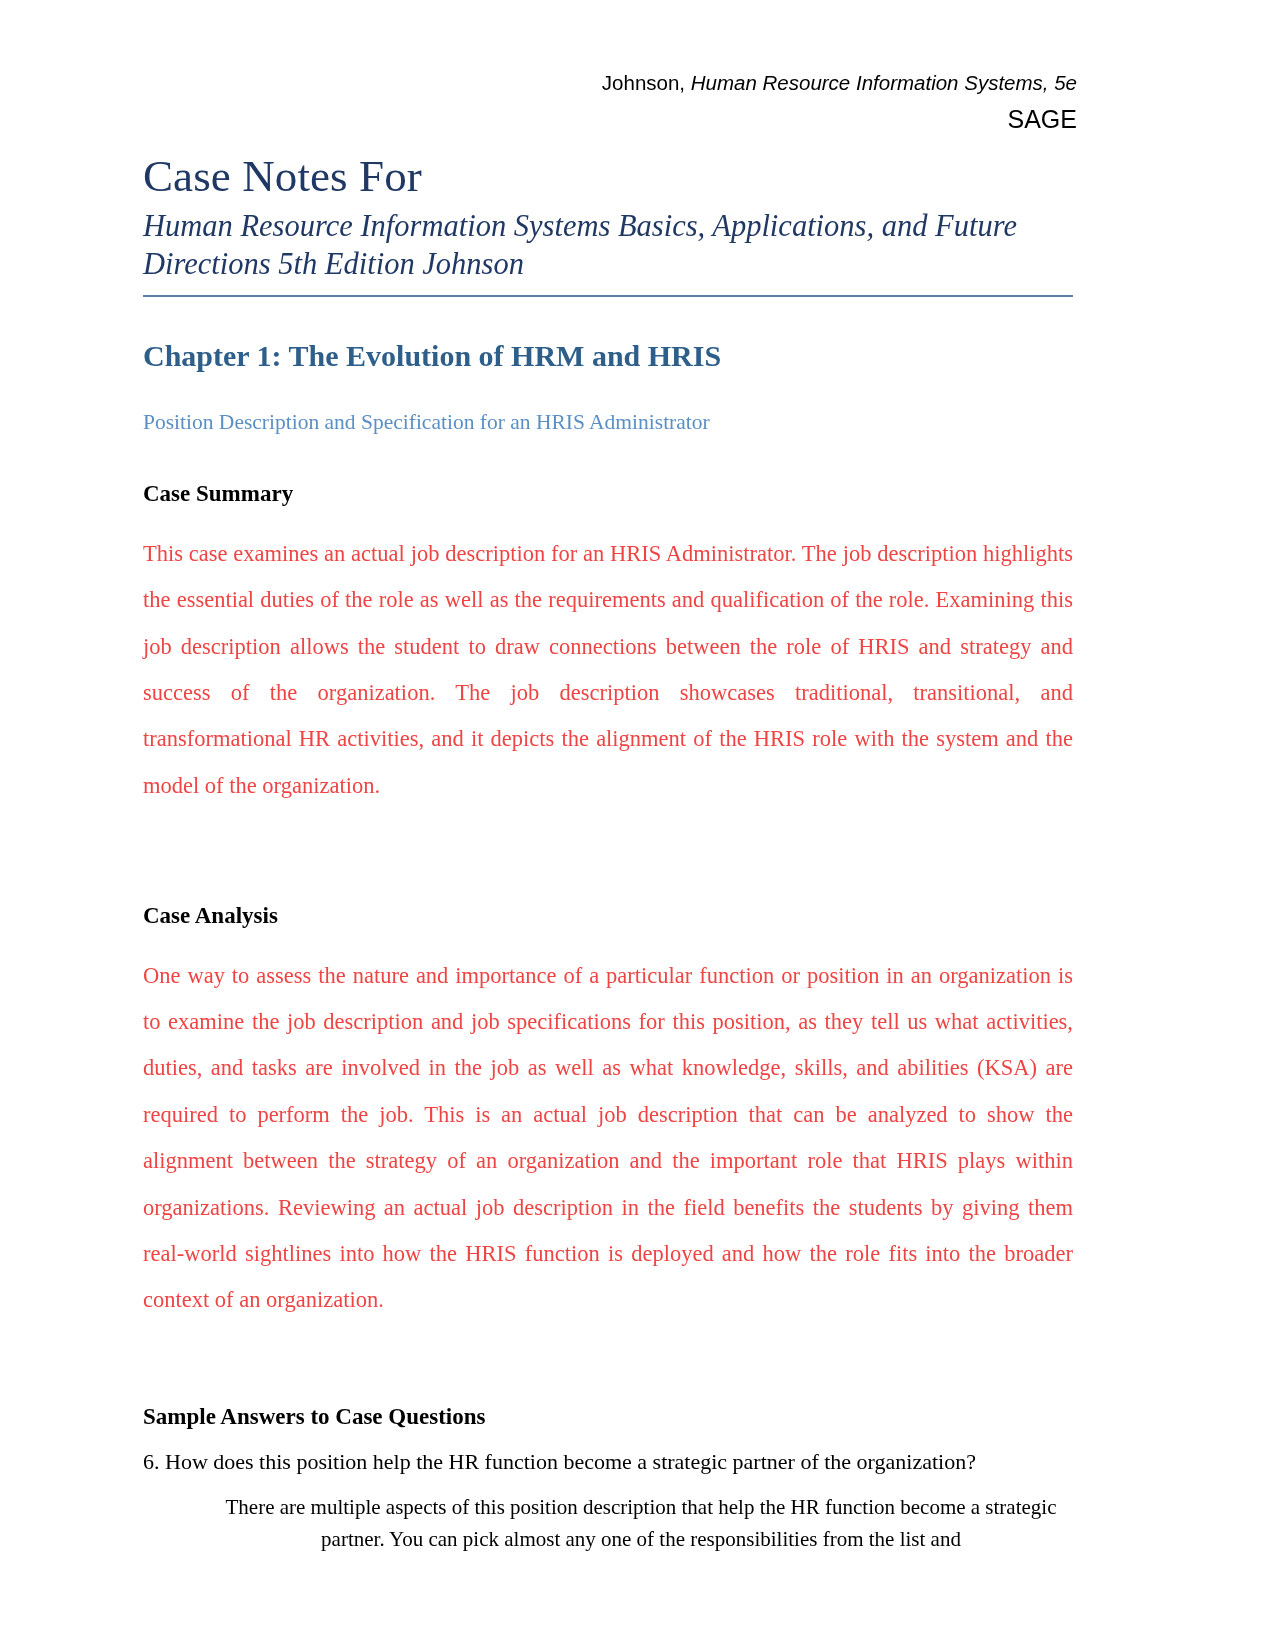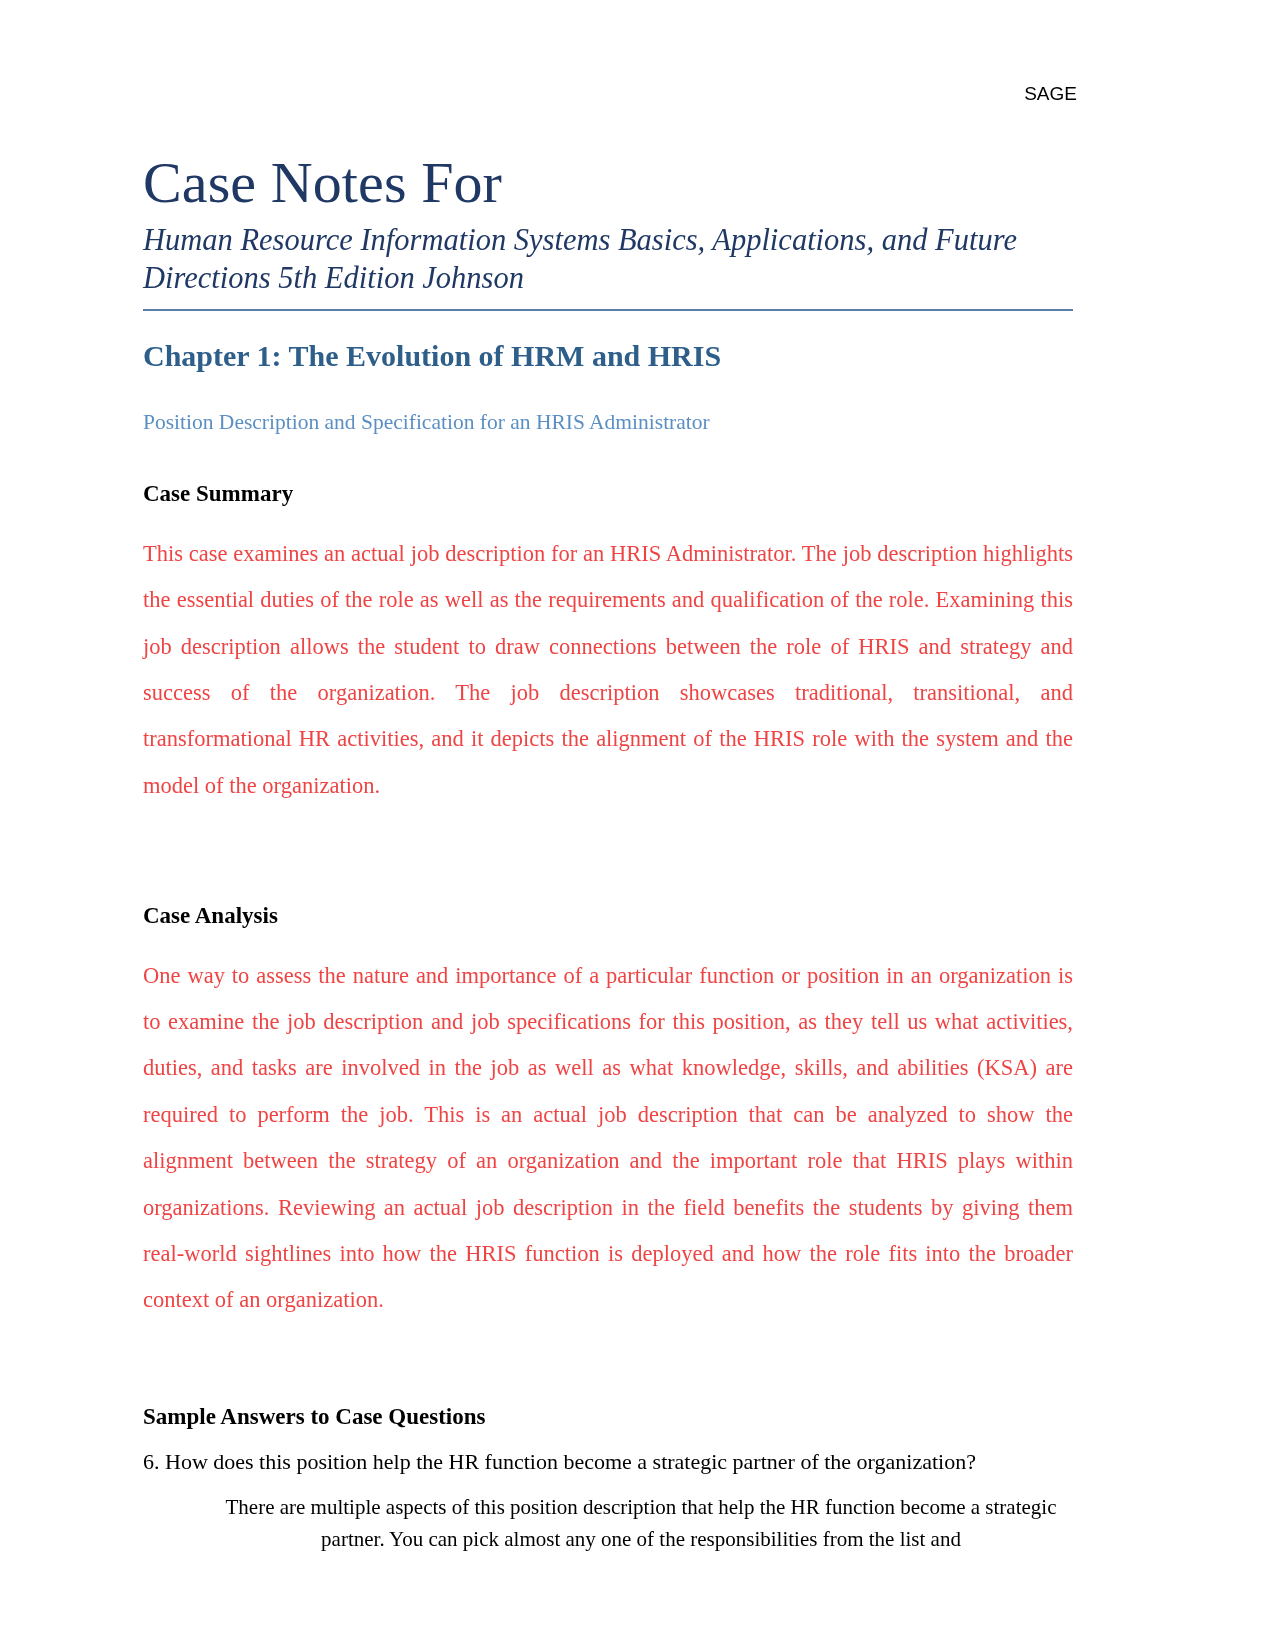--- a/index.html
+++ b/index.html
@@ -24,31 +24,31 @@
     left: 143px;
     right: 198px;
     text-align: right;
     font-family: "Liberation Sans", "DejaVu Sans", sans-serif;
     font-size: 20.5px;
     color: #000000;
     line-height: 1.45;
   }
   .doc-header .hdr-line1 { display: block; white-space: nowrap; }
   .doc-header .hdr-italic { font-style: italic; }
-  .doc-header .hdr-line2 { display: block; margin-top: 12px; font-size: 19px; }
+  .doc-header .hdr-line2 { display: block; margin-top: 3px; font-size: 25px; }
 
   
   .title-block {
     position: absolute;
     top: 152px;
     left: 143px;
     width: 930px;
   }
   .doc-title {
-    font-size: 58px;
+    font-size: 45px;
     color: #1F3864;
     line-height: 1.08;
     font-weight: normal;
     margin: 0;
     letter-spacing: 0.1px;
   }
   .doc-subtitle {
     font-size: 30.5px;
     color: #1F3864;
     line-height: 1.26;
@@ -122,20 +122,21 @@
     line-height: 1.52;
     margin: 14px 0 0 66px;
   }
 </style>
 </head>
 <body>
 
 <div class="page">
 
   <div class="doc-header">
+    <span class="hdr-line1"><span>Johnson, </span><span class="hdr-italic">Human Resource Information Systems, 5e</span></span>
     <span class="hdr-line2">SAGE</span>
   </div>
 
   <div class="title-block">
     <h1 class="doc-title">Case Notes For</h1>
     <p class="doc-subtitle">Human Resource Information Systems Basics, Applications, and Future Directions 5th Edition Johnson</p>
     <div class="title-rule"></div>
   </div>
 
   <div class="content">

